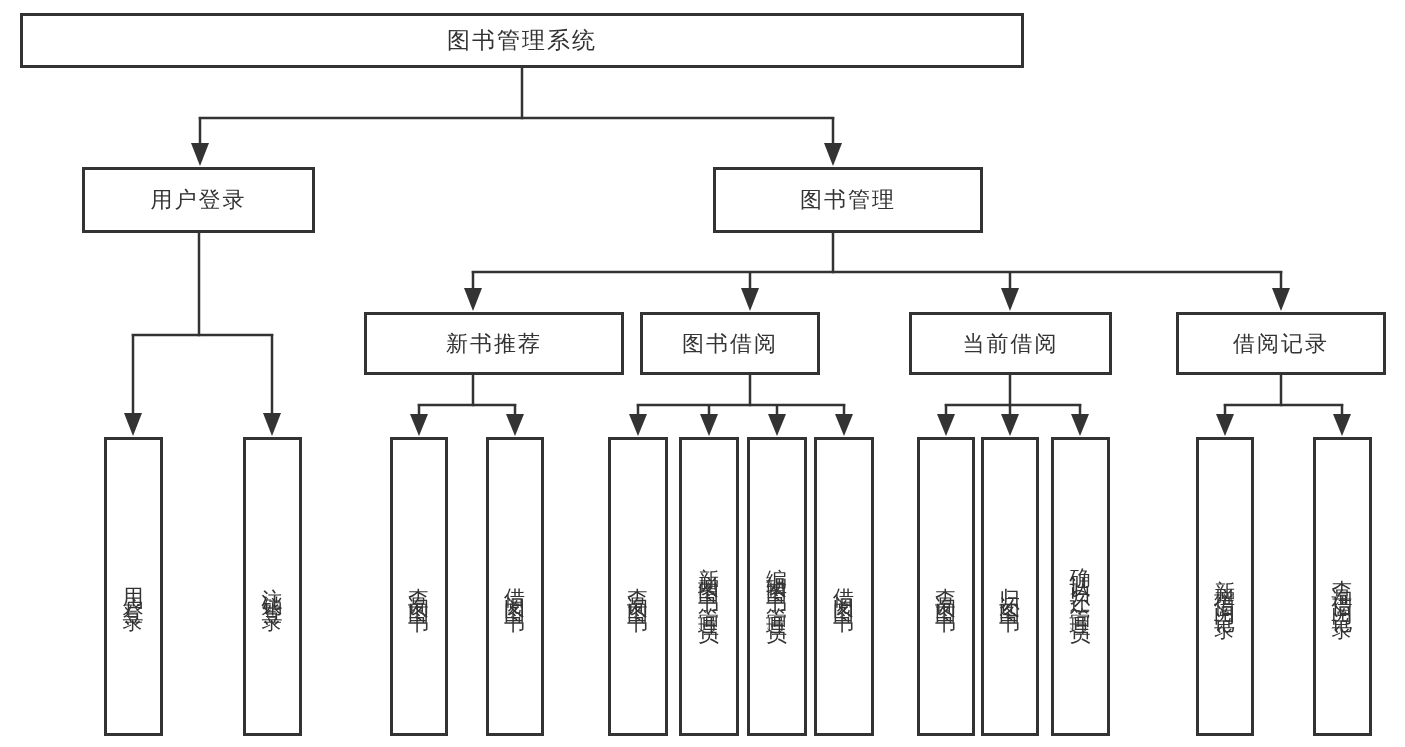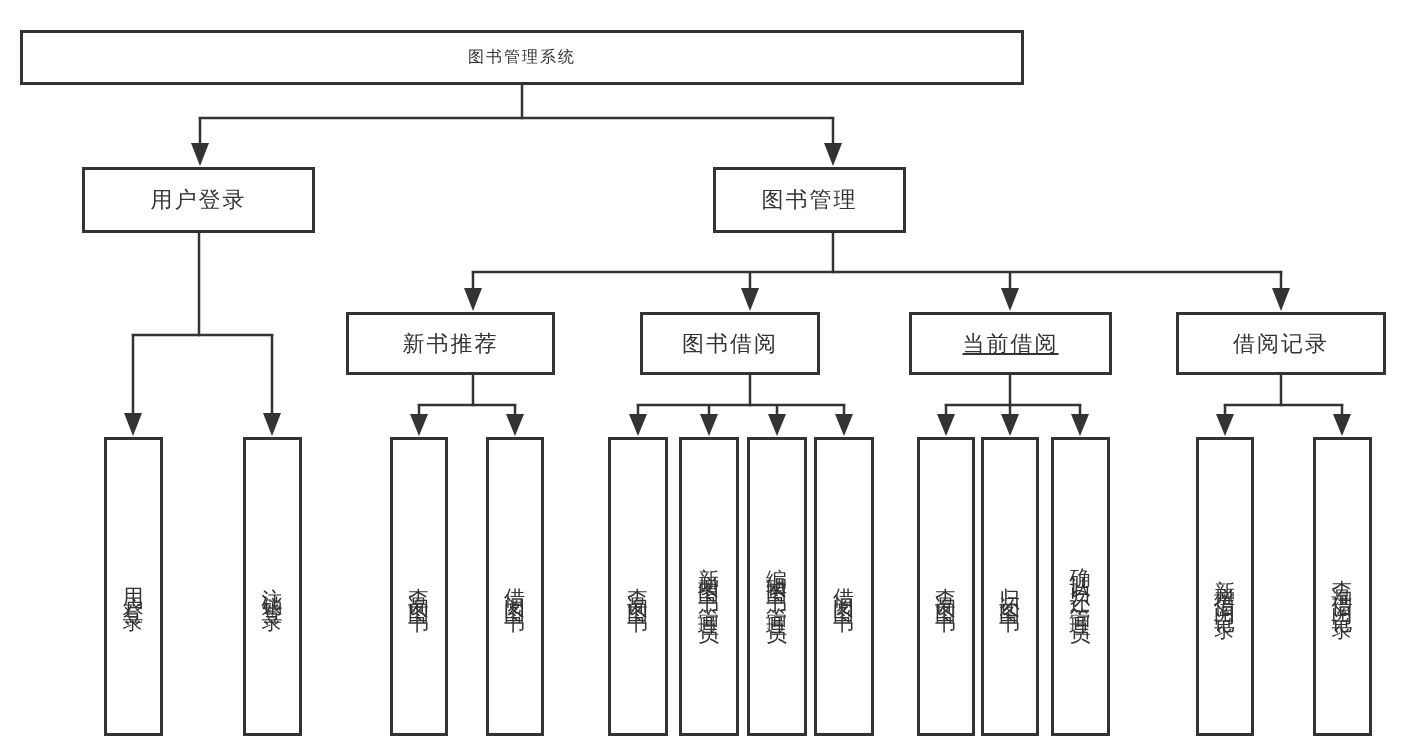--- a/index.html
+++ b/index.html
@@ -29,21 +29,21 @@
     box-sizing: border-box;
     border: 3px solid var(--line);
     background: var(--node-fill);
     color: var(--text);
     display: flex;
     align-items: center;
     justify-content: center;
     z-index: 1;
   }
   .h-node { font-size: 22px; letter-spacing: 2px; white-space: nowrap; }
-  .root-node { font-size: 16px; margin-top: 17px; }
+  .root-node { font-size: 23px; }
   .v-node span {
     writing-mode: vertical-rl;
     text-orientation: mixed;
     font-size: 21px;
     letter-spacing: 8px;
     line-height: 1;
     white-space: nowrap;
   }
   .watermark {
     position: absolute;
@@ -126,31 +126,31 @@
     <polygon points="1333,414 1351,414 1342,436"></polygon>
   </svg>
 
   <div class="node h-node root-node" style="left:20px; top:13px; width:1004px; height:55px;">
     <span>图书管理系统</span>
   </div>
 
   <div class="node h-node" style="left:82px; top:167px; width:233px; height:66px;">
     <span>用户登录</span>
   </div>
-  <div class="node h-node" style="left:713px; top:167px; width:193px; height:66px;">
+  <div class="node h-node" style="left:713px; top:167px; width:270px; height:66px;">
     <span>图书管理</span>
   </div>
 
-  <div class="node h-node" style="left:346px; top:312px; width:209px; height:63px;">
+  <div class="node h-node" style="left:364px; top:312px; width:260px; height:63px;">
     <span>新书推荐</span>
   </div>
   <div class="node h-node" style="left:640px; top:312px; width:180px; height:63px;">
     <span>图书借阅</span>
   </div>
-  <div class="node h-node" style="left:909px; top:312px; width:203px; height:63px;text-decoration:underline;">
+  <div class="node h-node" style="left:909px; top:312px; width:203px; height:63px;">
     <span>当前借阅</span>
   </div>
   <div class="node h-node" style="left:1176px; top:312px; width:210px; height:63px;">
     <span>借阅记录</span>
   </div>
 
   <div class="node v-node" style="left:104px; top:437px; width:59px; height:299px;">
     <span>用户登录</span>
   </div>
   <div class="node v-node" style="left:243px; top:437px; width:59px; height:299px;">

